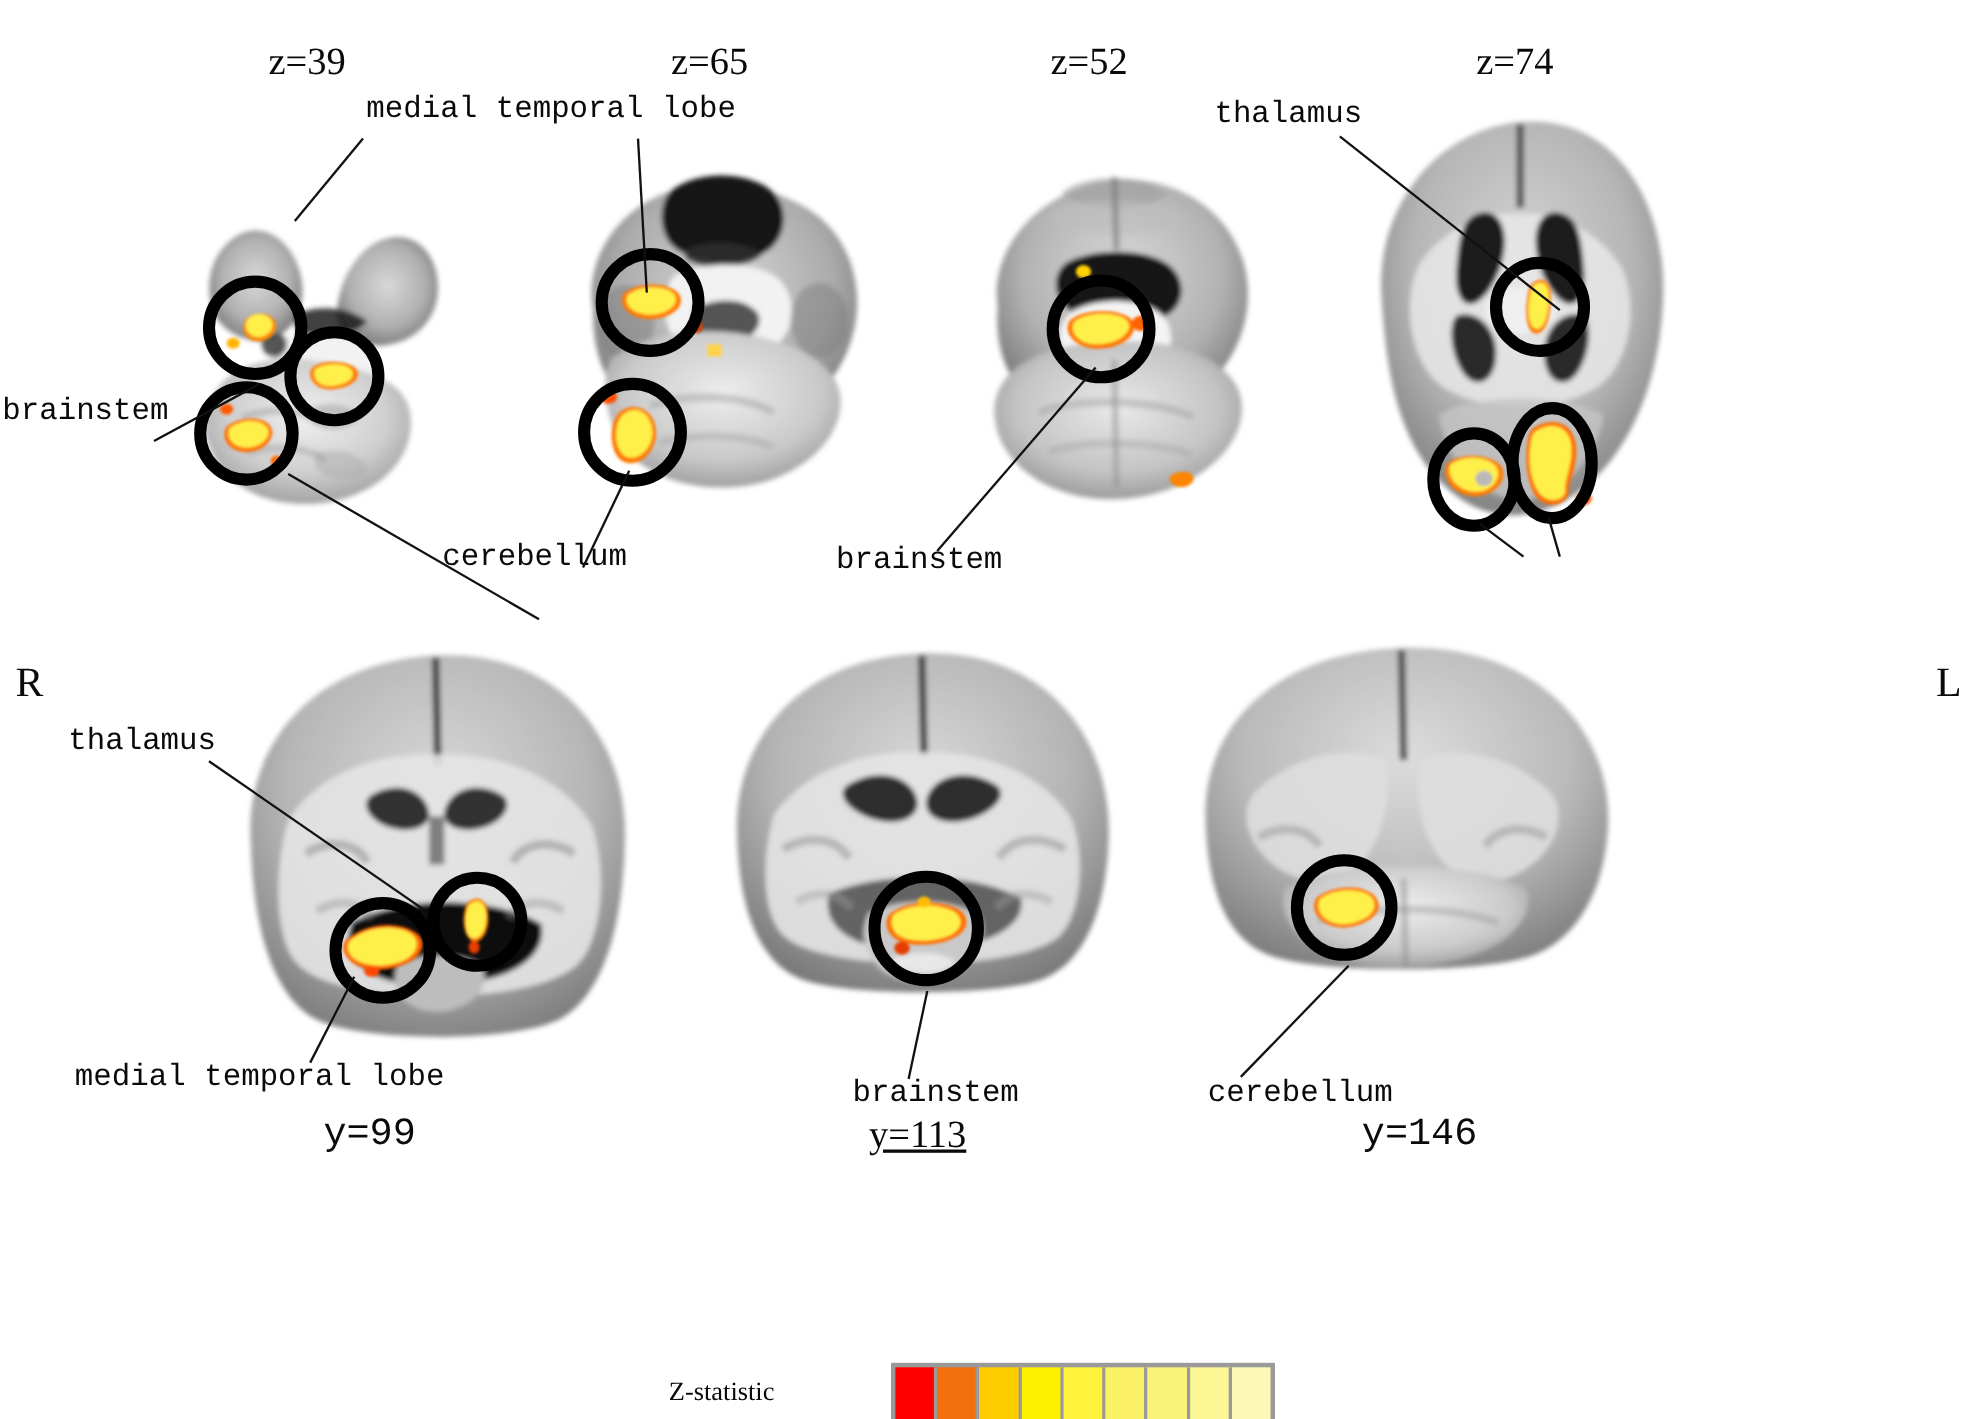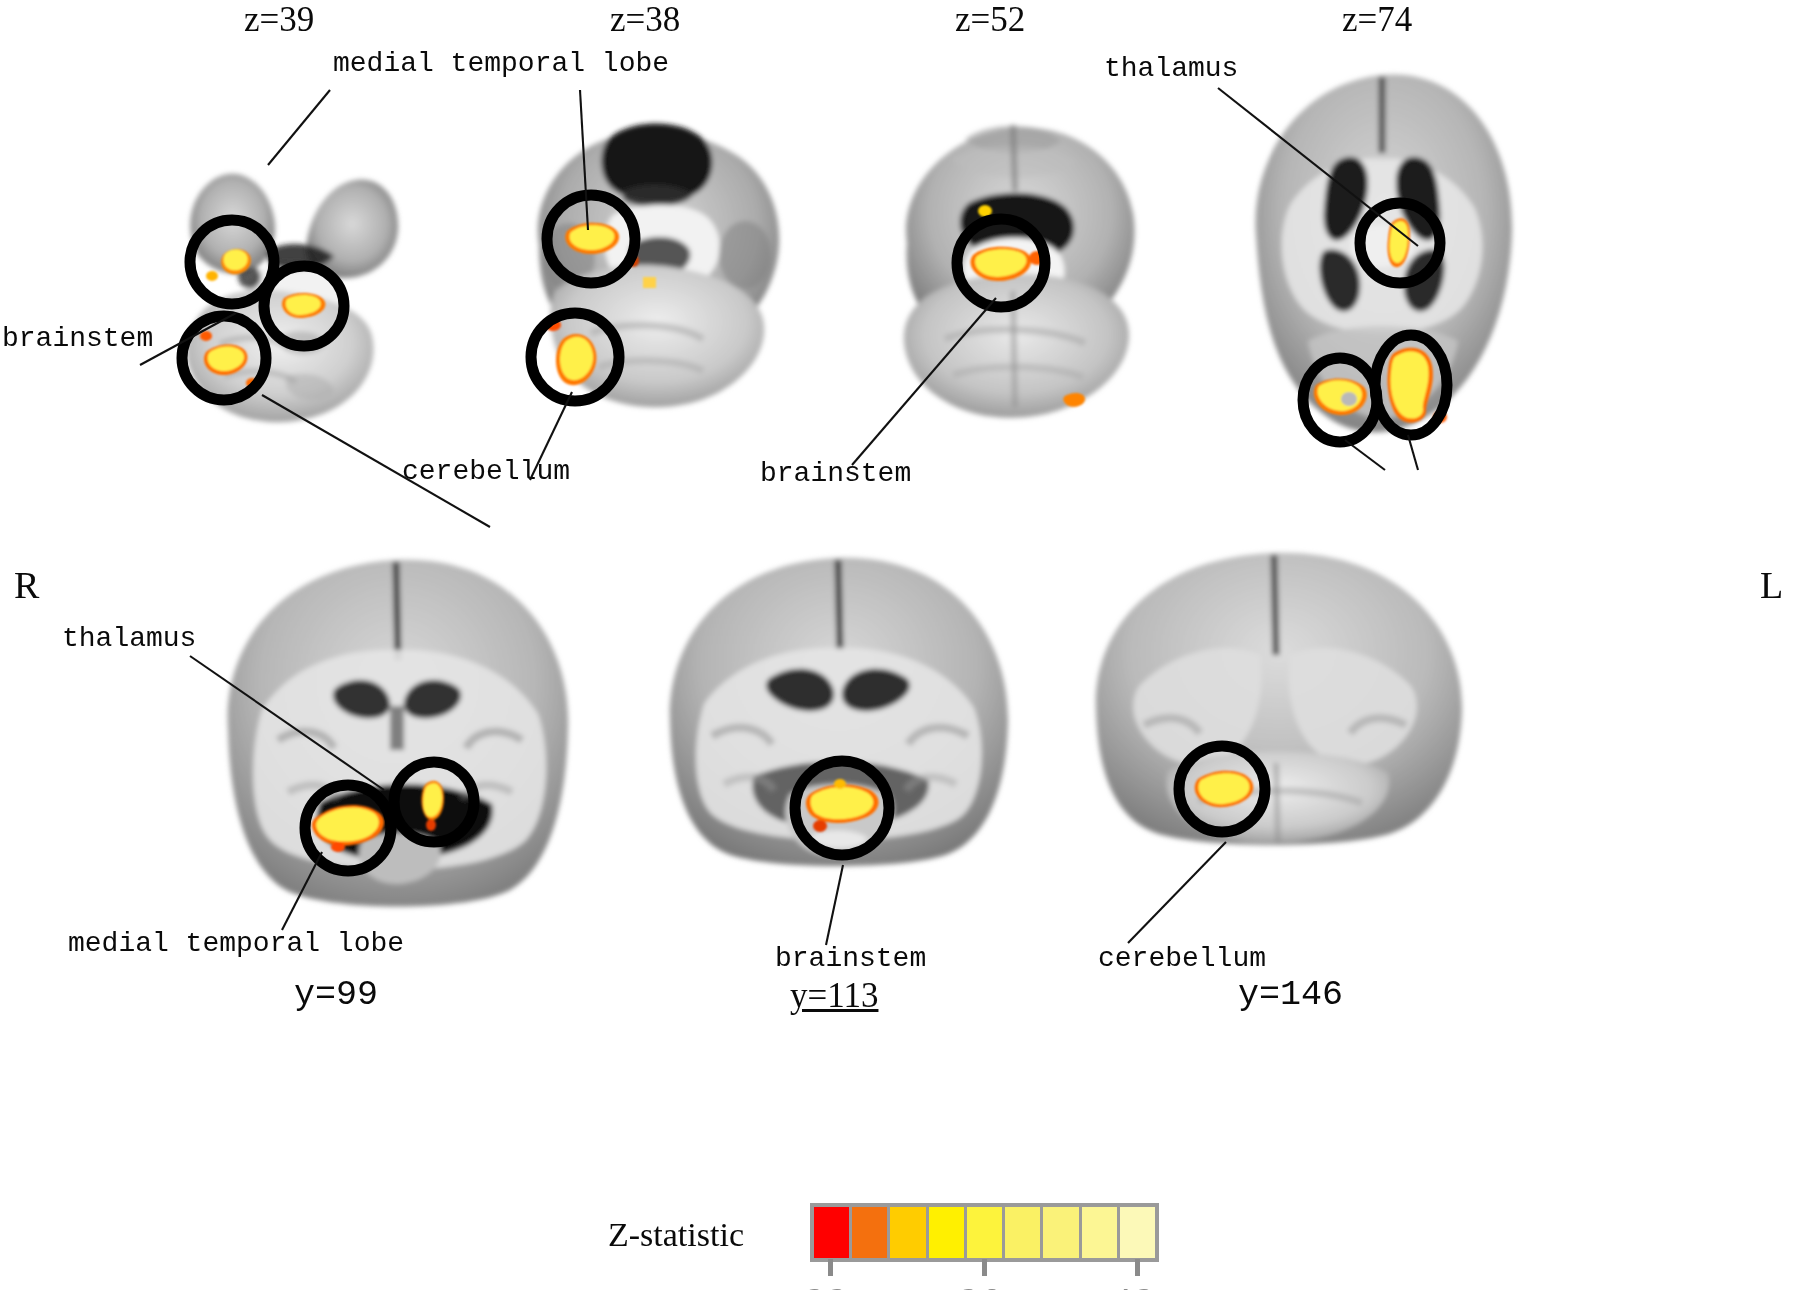--- a/index.html
+++ b/index.html
@@ -2,33 +2,33 @@
 <html><head>
 <meta charset="utf-8">
 <title>Neuroimaging Figure</title>
 <style>
   html,body{margin:0;padding:0;background:#ffffff;}
   body{
     width:1800px;height:1290px;position:relative;overflow:hidden;
     font-family:"Liberation Serif","DejaVu Serif",serif;
     color:#000;
   }
-  #figure{position:absolute;inset:0;width:1800px;height:1206px;}
+  #figure{position:absolute;inset:0;width:1800px;height:1206px;margin-top:36px;}
 
   .lbl{
     position:absolute;
     font-family:"Liberation Serif","DejaVu Serif",serif;
     color:#0a0a0a;
     white-space:nowrap;
     line-height:1;
   }
   .slice-label{font-size:35px;}
   .anno-label{font-size:28px;font-family:Liberation Mono, monospace;}
   .side-label{font-size:38px;}
-  .cbar-title{font-size:34px;text-align:center;}
+  .cbar-title{font-size:24px;text-align:center;}
   .cbar-caption{font-size:38px;}
   .tick-label{font-size:30px;color:#8a8a8a;font-weight:bold;}
 
   
   #colorbar-wrap{position:absolute;left:810px;top:1203px;}
   #colorbar{
     display:flex;border:4px solid #9a9a9a;background:#9a9a9a;
     width:349px;height:59px;box-sizing:border-box;
   }
   #colorbar .seg{flex:1 1 0;border-right:3px solid #9a9a9a;}
@@ -39,21 +39,21 @@
   .brainsvg{position:absolute;}
   .leader{stroke:#111;stroke-width:2.1;fill:none;}
   .ring{fill:none;stroke:#000;stroke-width:11;}
 </style>
 </head>
 <body>
 
 <div id="figure">
 
   <div class="lbl slice-label" style="left:244px;top:2px;">z=39</div>
-  <div class="lbl slice-label" style="left:610px;top:2px;">z=38</div>
+  <div class="lbl slice-label" style="left:610px;top:2px;">z=65</div>
   <div class="lbl slice-label" style="left:955px;top:2px;">z=52</div>
   <div class="lbl slice-label" style="left:1342px;top:2px;">z=74</div>
 
   <svg class="brainsvg" style="left:120px;top:130px;" width="320" height="320" viewBox="0 0 320 320">
     <defs>
       <radialGradient id="g1a" cx="50%" cy="45%" r="62%">
         <stop offset="0%" stop-color="#d8d8d8"></stop>
           <stop offset="60%" stop-color="#b0b0b0"></stop>
         <stop offset="100%" stop-color="#6e6e6e"></stop>
       </radialGradient>

